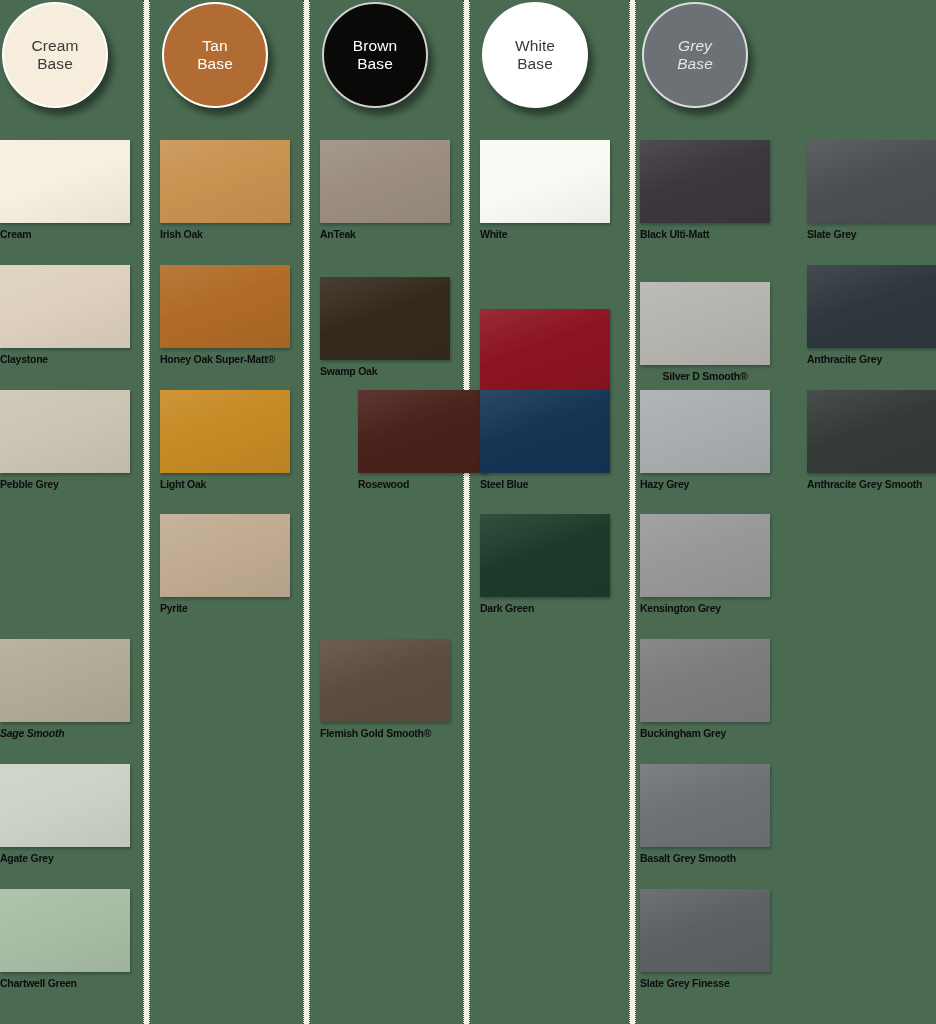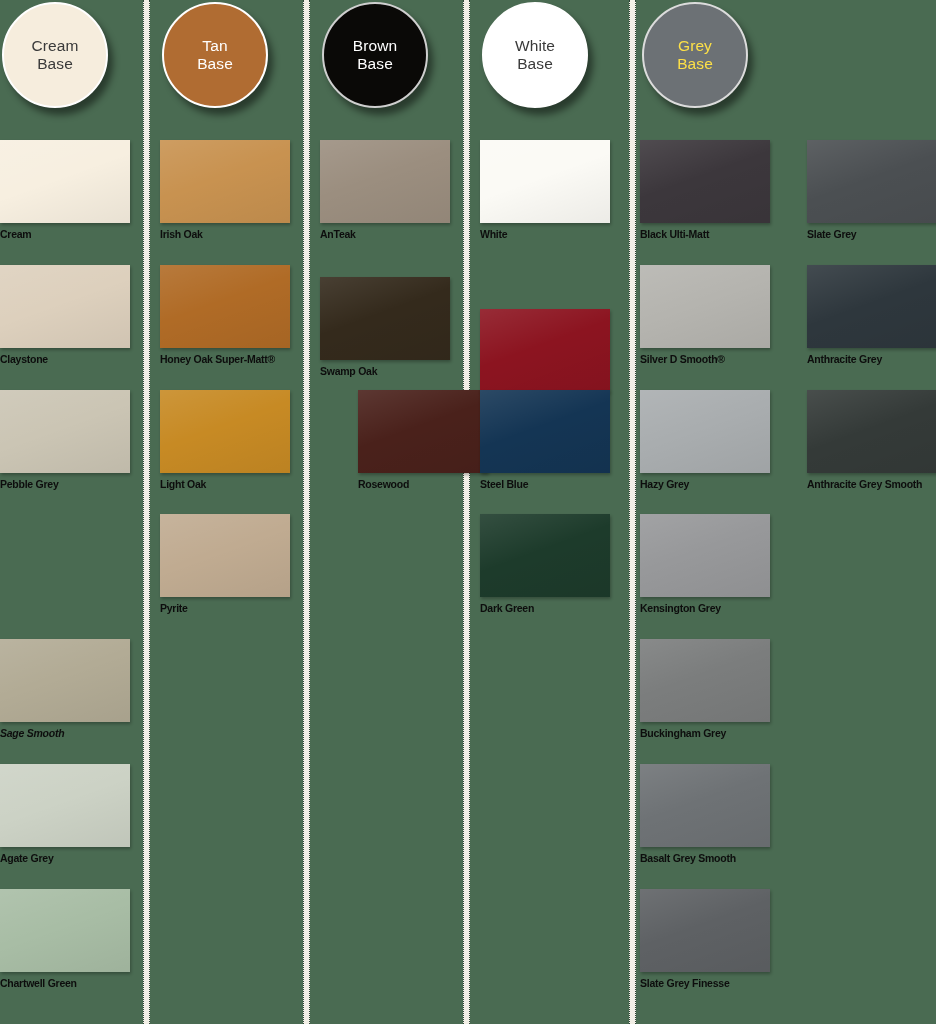--- a/index.html
+++ b/index.html
@@ -161,20 +161,24 @@
         <div class="swatch-label">AnTeak</div>
       </div>
       <div class="swatch-wrap" style="left: 0px; top: 265px; margin-top: 12px;">
         <div class="swatch grain-v sheen" style="background-color: rgb(52, 42, 28);"></div>
         <div class="swatch-label">Swamp Oak</div>
       </div>
       <div class="swatch-wrap" style="left: 2px; top: 390px; margin-left: 36px;">
         <div class="swatch grain-v sheen" style="background-color: rgb(74, 33, 27);"></div>
         <div class="swatch-label">Rosewood</div>
       </div>
+      <div class="swatch-wrap" style="left: 0px; top: 639px;">
+        <div class="swatch grain-soft sheen" style="background-color: rgb(92, 77, 63);"></div>
+        <div class="swatch-label">Flemish Gold Smooth®</div>
+      </div>
     </div>
     <div class="column" style="left: 480px;">
       <div class="base-circle" style="background: rgb(255, 255, 255); color: rgb(58, 58, 58); border: 2px solid rgb(255, 255, 255);">
         <span class="lbl"><span>White</span><br><span>Base</span></span>
       </div>
       <div class="swatch-wrap" style="left: 0px; top: 140px;">
         <div class="swatch grain-soft sheen" style="background-color: rgb(251, 250, 245);"></div>
         <div class="swatch-label">White</div>
       </div>
       <div class="swatch-wrap" style="left: 0px; top: 265px; margin-top: 44px;">
@@ -184,28 +188,28 @@
       <div class="swatch-wrap" style="left: 0px; top: 390px;">
         <div class="swatch grain-soft sheen" style="background-color: rgb(20, 53, 84);"></div>
         <div class="swatch-label">Steel Blue</div>
       </div>
       <div class="swatch-wrap" style="left: 0px; top: 514px;">
         <div class="swatch grain-soft sheen" style="background-color: rgb(29, 59, 43);"></div>
         <div class="swatch-label">Dark Green</div>
       </div>
     </div>
     <div class="column" style="left: 640px;">
-      <div class="base-circle" style="background: rgb(108, 113, 117); color: #fde047; border: 2px solid rgb(220, 220, 220);">
+      <div class="base-circle" style="background: rgb(108, 113, 117); color: #e5e5e5; border: 2px solid rgb(220, 220, 220); font-style: italic;">
         <span class="lbl"><span>Grey</span><br><span>Base</span></span>
       </div>
       <div class="swatch-wrap" style="left: 0px; top: 140px;">
         <div class="swatch grain-soft sheen" style="background-color: rgb(60, 55, 60);"></div>
         <div class="swatch-label">Black Ulti-Matt</div>
       </div>
-      <div class="swatch-wrap" style="left: 0px; top: 265px;">
+      <div class="swatch-wrap" style="left: 0px; top: 282px; text-align: center;">
         <div class="swatch grain-soft sheen" style="background-color: rgb(181, 180, 175);"></div>
         <div class="swatch-label">Silver D Smooth®</div>
       </div>
       <div class="swatch-wrap" style="left: 0px; top: 390px;">
         <div class="swatch grain-soft sheen" style="background-color: rgb(169, 173, 175);"></div>
         <div class="swatch-label">Hazy Grey</div>
       </div>
       <div class="swatch-wrap" style="left: 0px; top: 514px;">
         <div class="swatch grain-soft sheen" style="background-color: rgb(151, 152, 154);"></div>
         <div class="swatch-label">Kensington Grey</div>

